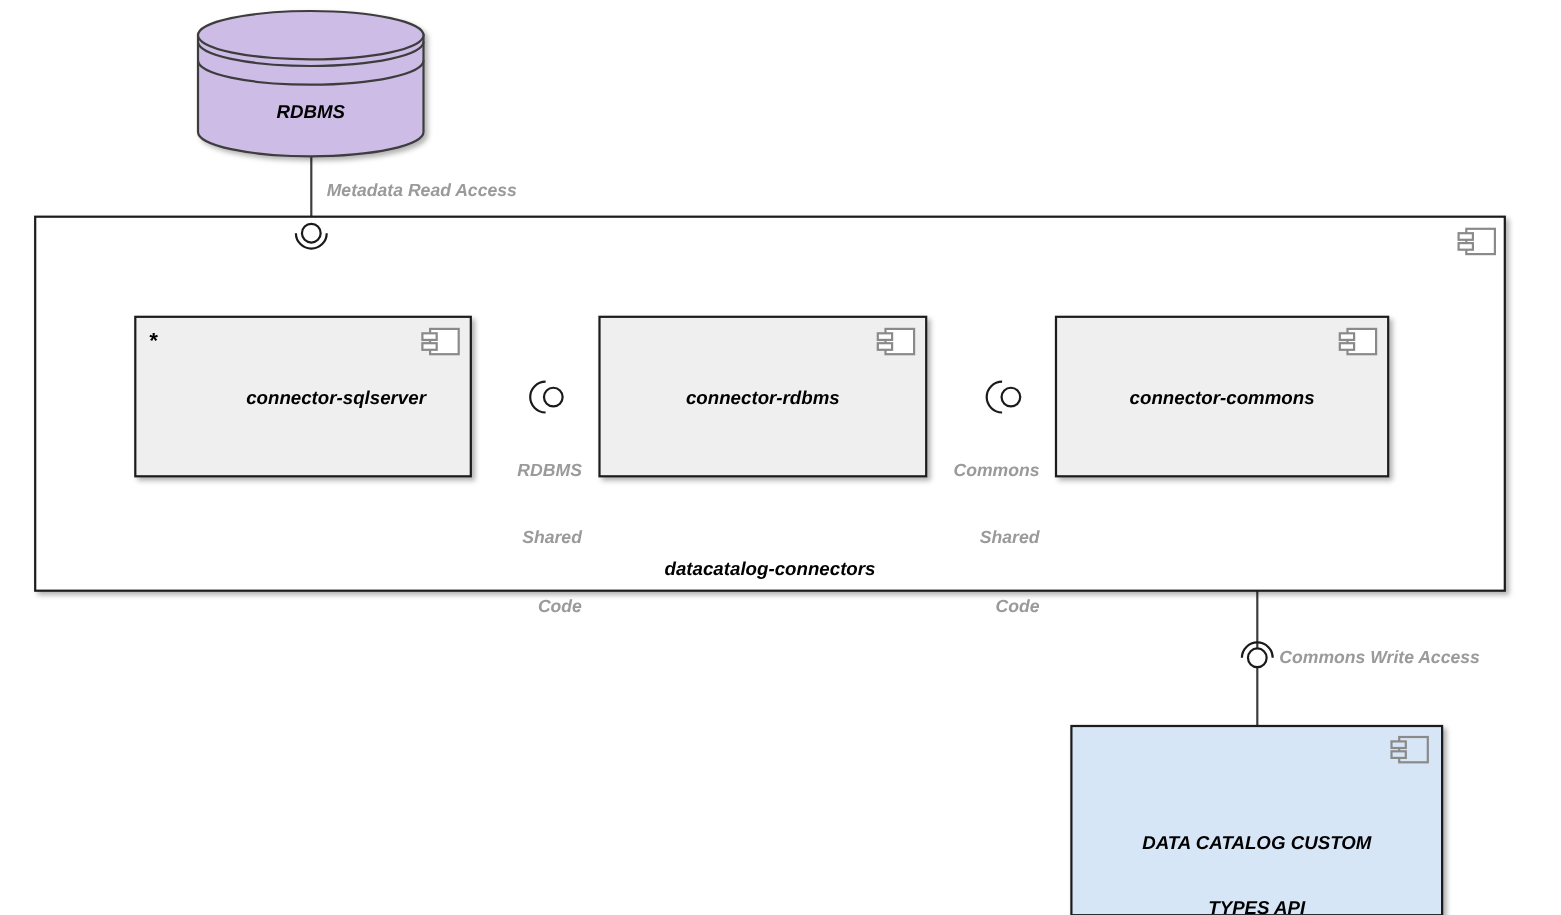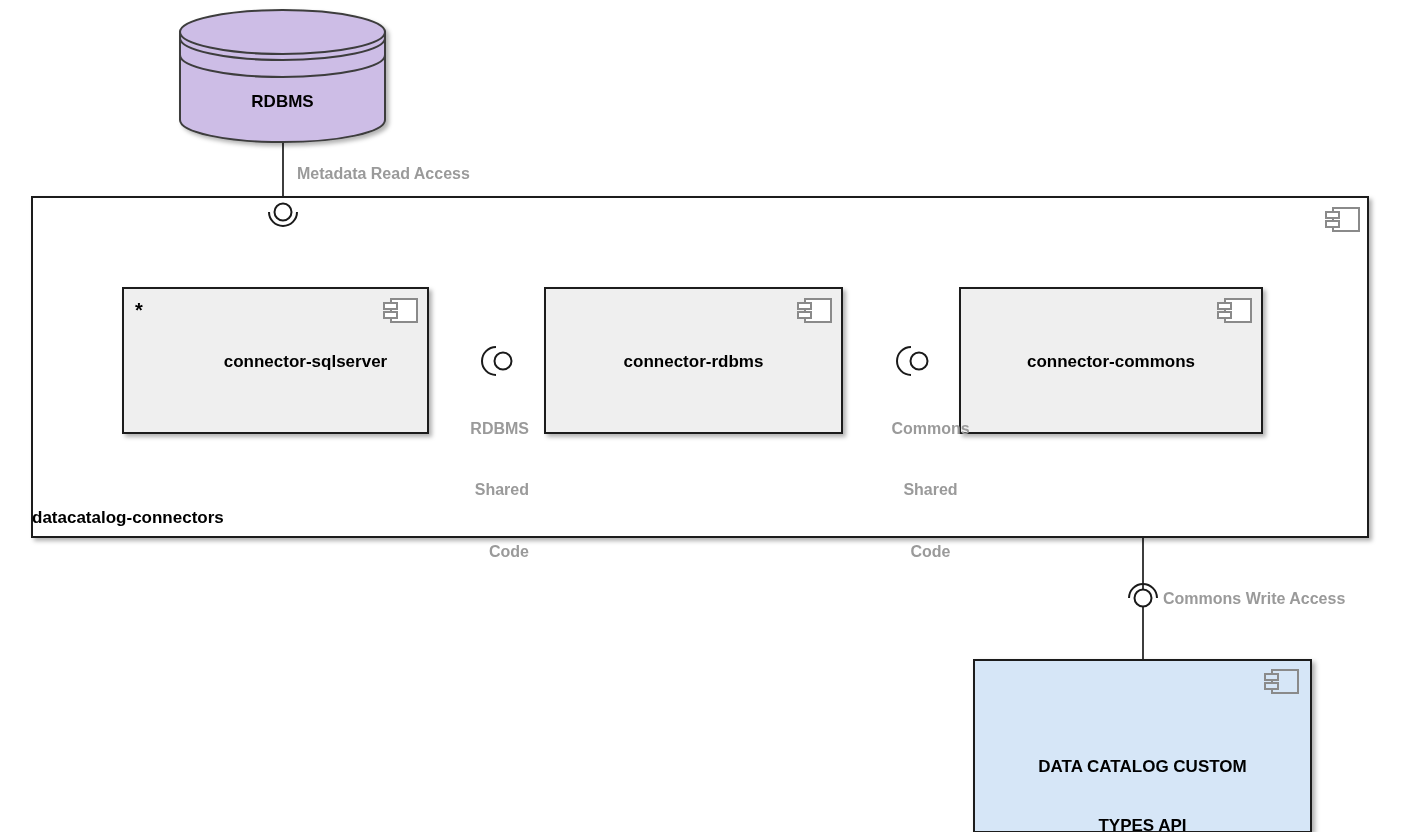--- a/index.html
+++ b/index.html
@@ -11,20 +11,21 @@
   body {
     font-family: "Liberation Sans", sans-serif;
     -webkit-font-smoothing: antialiased;
   }
   #diagram {
     position: relative;
     width: 1419px;
     height: 832px;
     background: #ffffff;
     overflow: hidden;
+    font-style: italic;
   }
   #diagram svg.layer {
     position: absolute;
     left: 0;
     top: 0;
     width: 1419px;
     height: 832px;
   }
   
   .lbl {
@@ -37,21 +38,21 @@
   .node-title {
     font-size: 17px;
     font-weight: bold;
     color: #000000;
     text-align: center;
   }
   .pkg-title {
     font-size: 17px;
     font-weight: bold;
     color: #000000;
-    text-align: left;
+    text-align: center;
   }
   .iface-label {
     font-size: 16px;
     font-weight: bold;
     color: #9a9a9a;
   }
   .iface-label.stack {
     text-align: right;
     line-height: 1.28;
   }
@@ -172,21 +173,21 @@
   <div class="lbl node-title" style="left:545px; top:352px; width:297px;">connector-rdbms</div>
 
   <div class="lbl node-title" style="left:960px; top:352px; width:302px;">connector-commons</div>
 
   <div class="lbl iface-label stack" style="left:420px; top:378px; width:109px;">
     <div>RDBMS</div>
     <div>Shared</div>
     <div>Code</div>
   </div>
 
-  <div class="lbl iface-label stack" style="left:880px; top:378px; width:101px;text-align:center;">
+  <div class="lbl iface-label stack" style="left:844px; top:378px; width:101px;">
     <div>Commons</div>
     <div>Shared</div>
     <div>Code</div>
   </div>
 
   <div class="lbl pkg-title" style="left:32px; top:508px; width:1336px;">datacatalog-connectors</div>
 
   <div class="lbl iface-label" style="left:1163px; top:590px;">Commons Write Access</div>
 
   <div class="lbl node-title" style="left:974px; top:718px; width:337px;">

